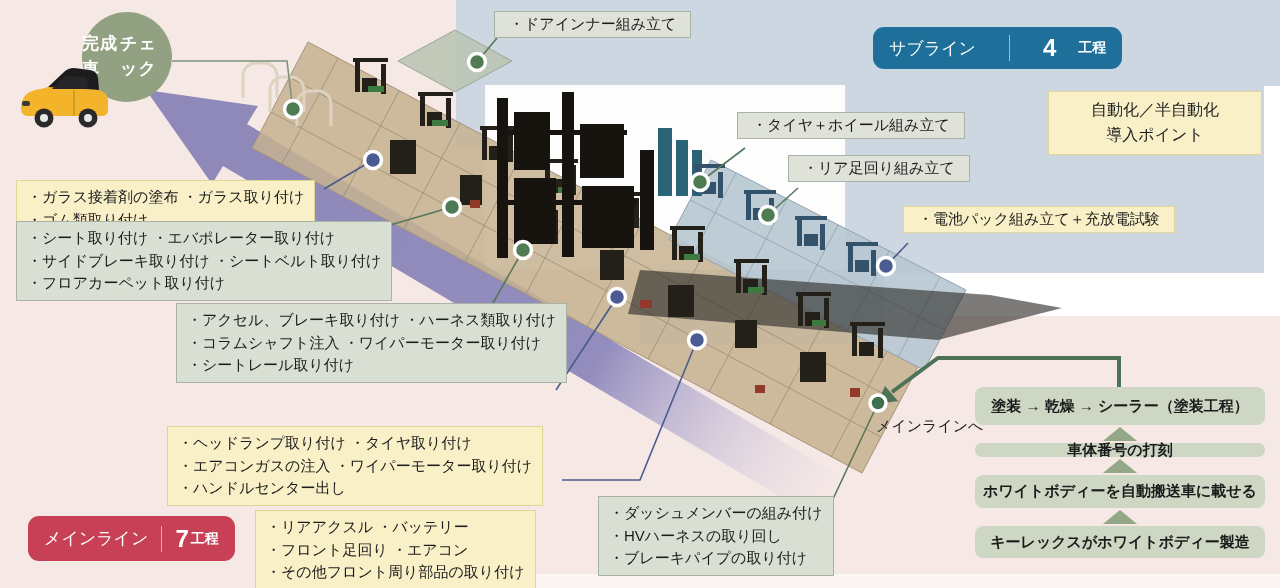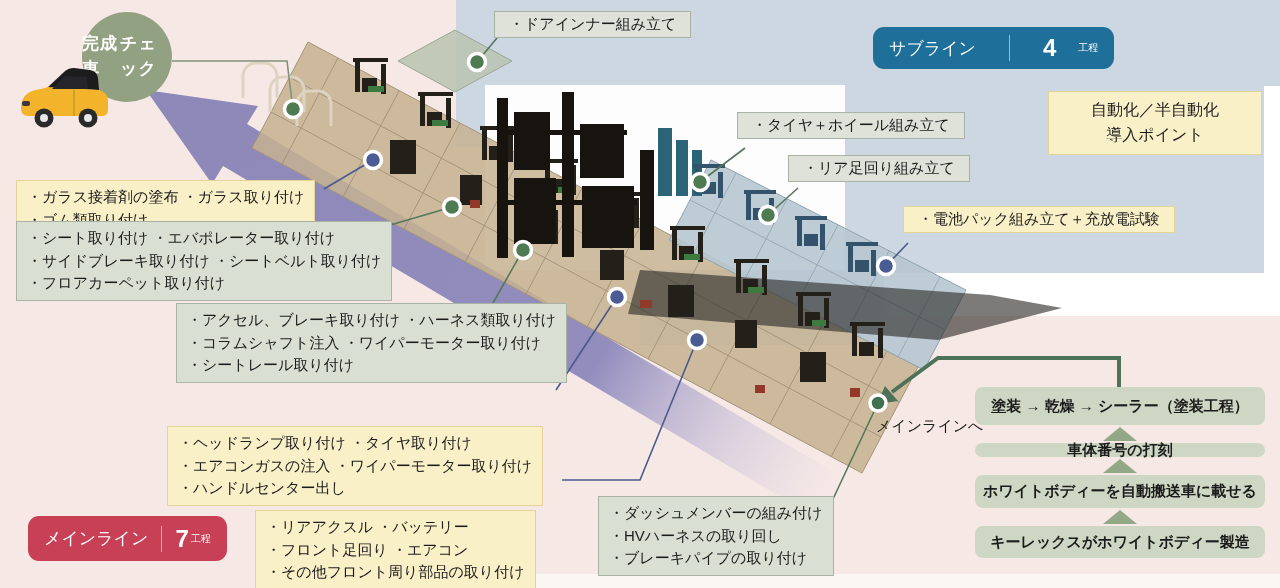--- a/index.html
+++ b/index.html
@@ -17,21 +17,21 @@
   .lab-yellow{background:#faf0c8;border:1px solid #e3d49a;}
 
   
   .badge{position:absolute;z-index:6;display:flex;align-items:center;color:#fff;
          border-radius:11px;padding:0 16px;height:45px;}
   .badge-main{left:28px;top:516px;background:#c84055;}
   .badge-sub{left:873px;top:27px;background:#1e6f9a;height:42px;gap:20px;}
   .b-label{font-size:17px;}
   .b-div{display:inline-block;width:1px;height:26px;background:rgba(255,255,255,.55);margin:0 13px;}
   .b-count{font-size:24px;font-weight:bold;}
-  .b-unit{font-size:10px;margin-left:2px;}
+  .b-unit{font-size:14px;margin-left:2px;font-weight:bold;}
 
   
   .check-circle{position:absolute;left:82px;top:12px;width:90px;height:90px;border-radius:50%;
     background:#92a181;z-index:3;display:flex;flex-direction:row;align-items:center;justify-content:center;
     color:#fff;font-size:17px;font-weight:bold;line-height:1.45;letter-spacing:1px;}
   .car-wrap{position:absolute;left:14px;top:64px;z-index:4;}
 
   
   .automation{position:absolute;left:1048px;top:91px;width:212px;z-index:5;background:#faf0c8;
     border:1px solid #e3d49a;text-align:center;font-size:16px;line-height:1.55;padding:6px 0;}

